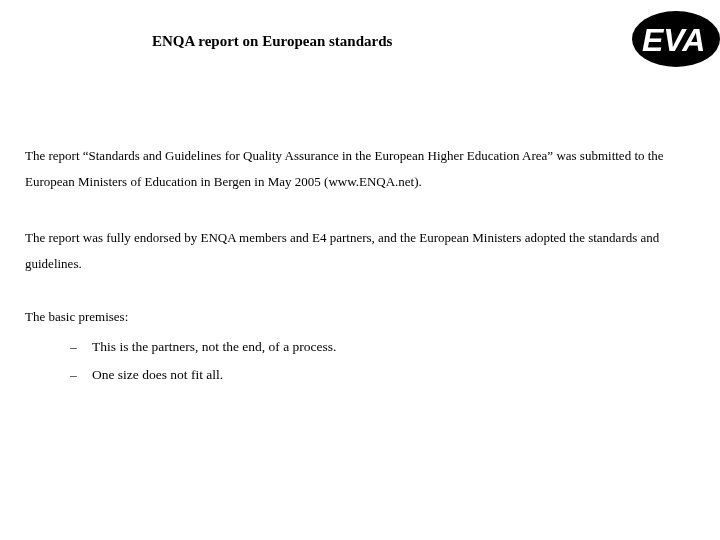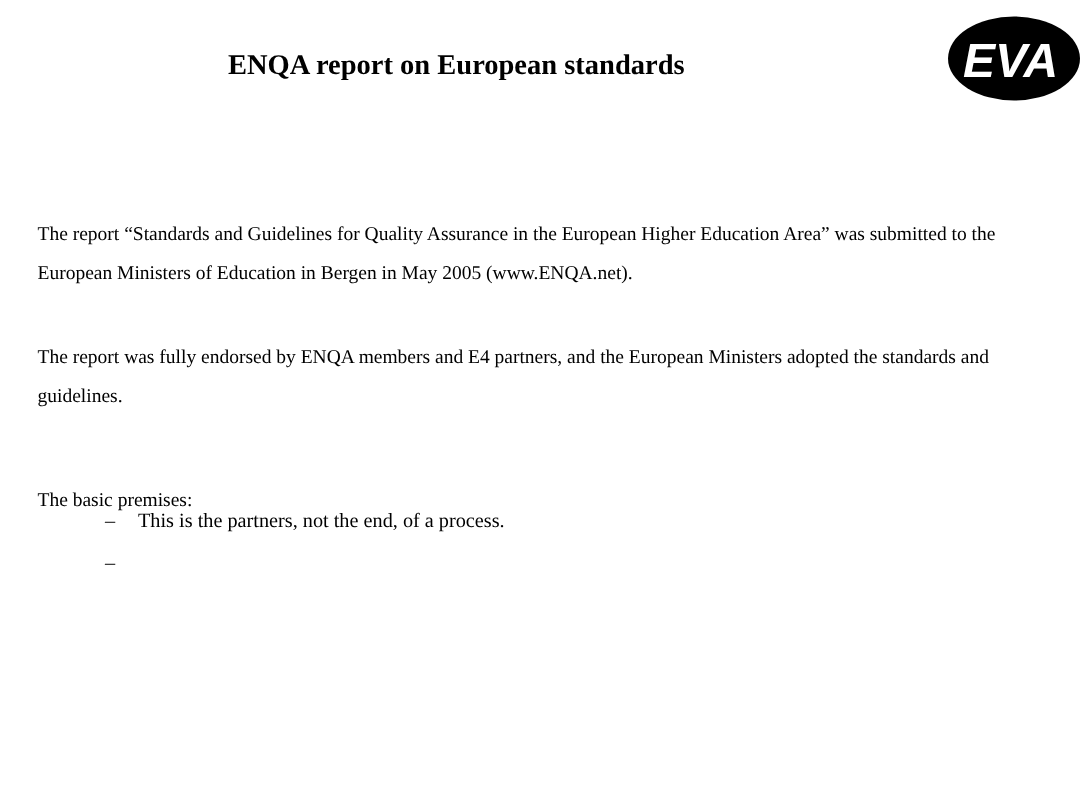--- a/index.html
+++ b/index.html
@@ -14,42 +14,42 @@
       overflow: hidden;
       font-family: "DejaVu Serif", serif;
       color: #000000;
     }
     .slide-title {
       position: absolute;
       left: 152px;
       top: 33px;
       font-family: "Liberation Serif", serif;
       font-weight: bold;
-      font-size: 19px;
+      font-size: 15px;
       letter-spacing: 0px;
       white-space: nowrap;
     }
     .logo {
       position: absolute;
       left: 632px;
       top: 10px;
       width: 92px;
       height: 58px;
     }
     .body-text {
       position: absolute;
       left: 25px;
       width: 660px;
       font-family: "Liberation Serif", serif;
       font-size: 13px;
       line-height: 26px;
     }
     .p1 { top: 143px; }
     .p2 { top: 225px; }
-    .p3 { top: 320px; }
+    .p3 { top: 304px; }
     .bullets {
       position: absolute;
       left: 70px;
       top: 333px;
       margin: 0;
       padding: 0;
       list-style: none;
       font-family: "Liberation Serif", serif;
       font-size: 13.5px;
       line-height: 28px;
@@ -82,16 +82,17 @@
   <p class="body-text p2">The report was fully endorsed by ENQA members and E4 partners, and the European Ministers adopted the standards and guidelines.</p>
   <p class="body-text p3">The basic premises:</p>
 
   <ul class="bullets">
     <li>
       <span class="dash">–</span>
       <span>This is the partners, not the end, of a process.</span>
     </li>
     <li>
       <span class="dash">–</span>
+      <span>One size does not fit all.</span>
     </li>
   </ul>
 
 </div>
 
 </body></html>

